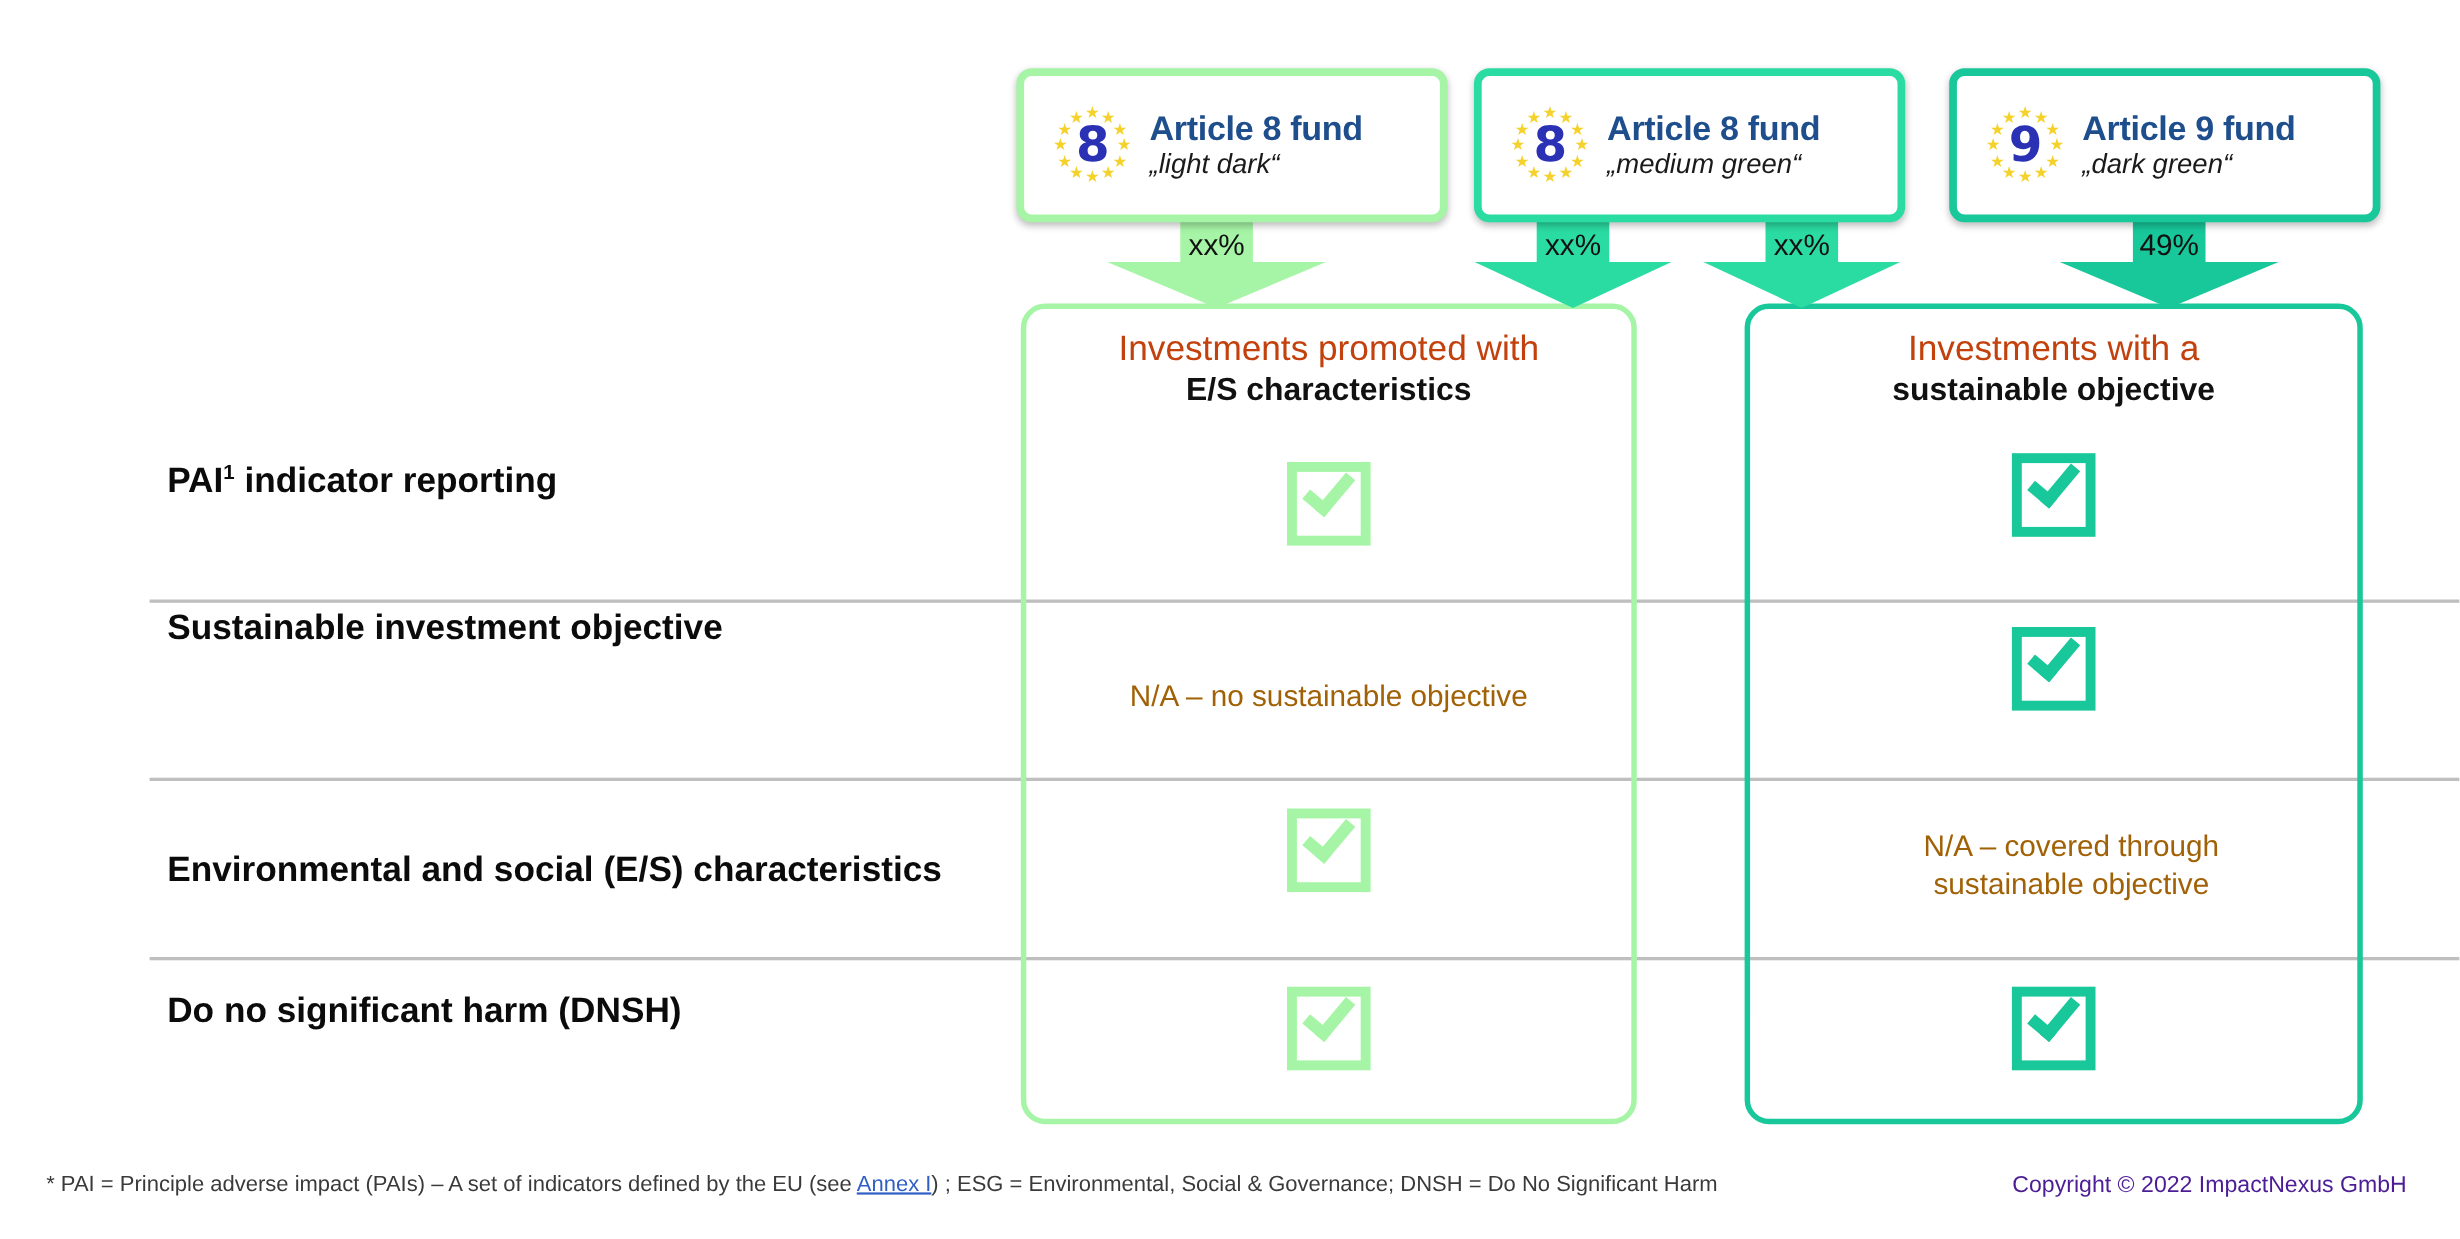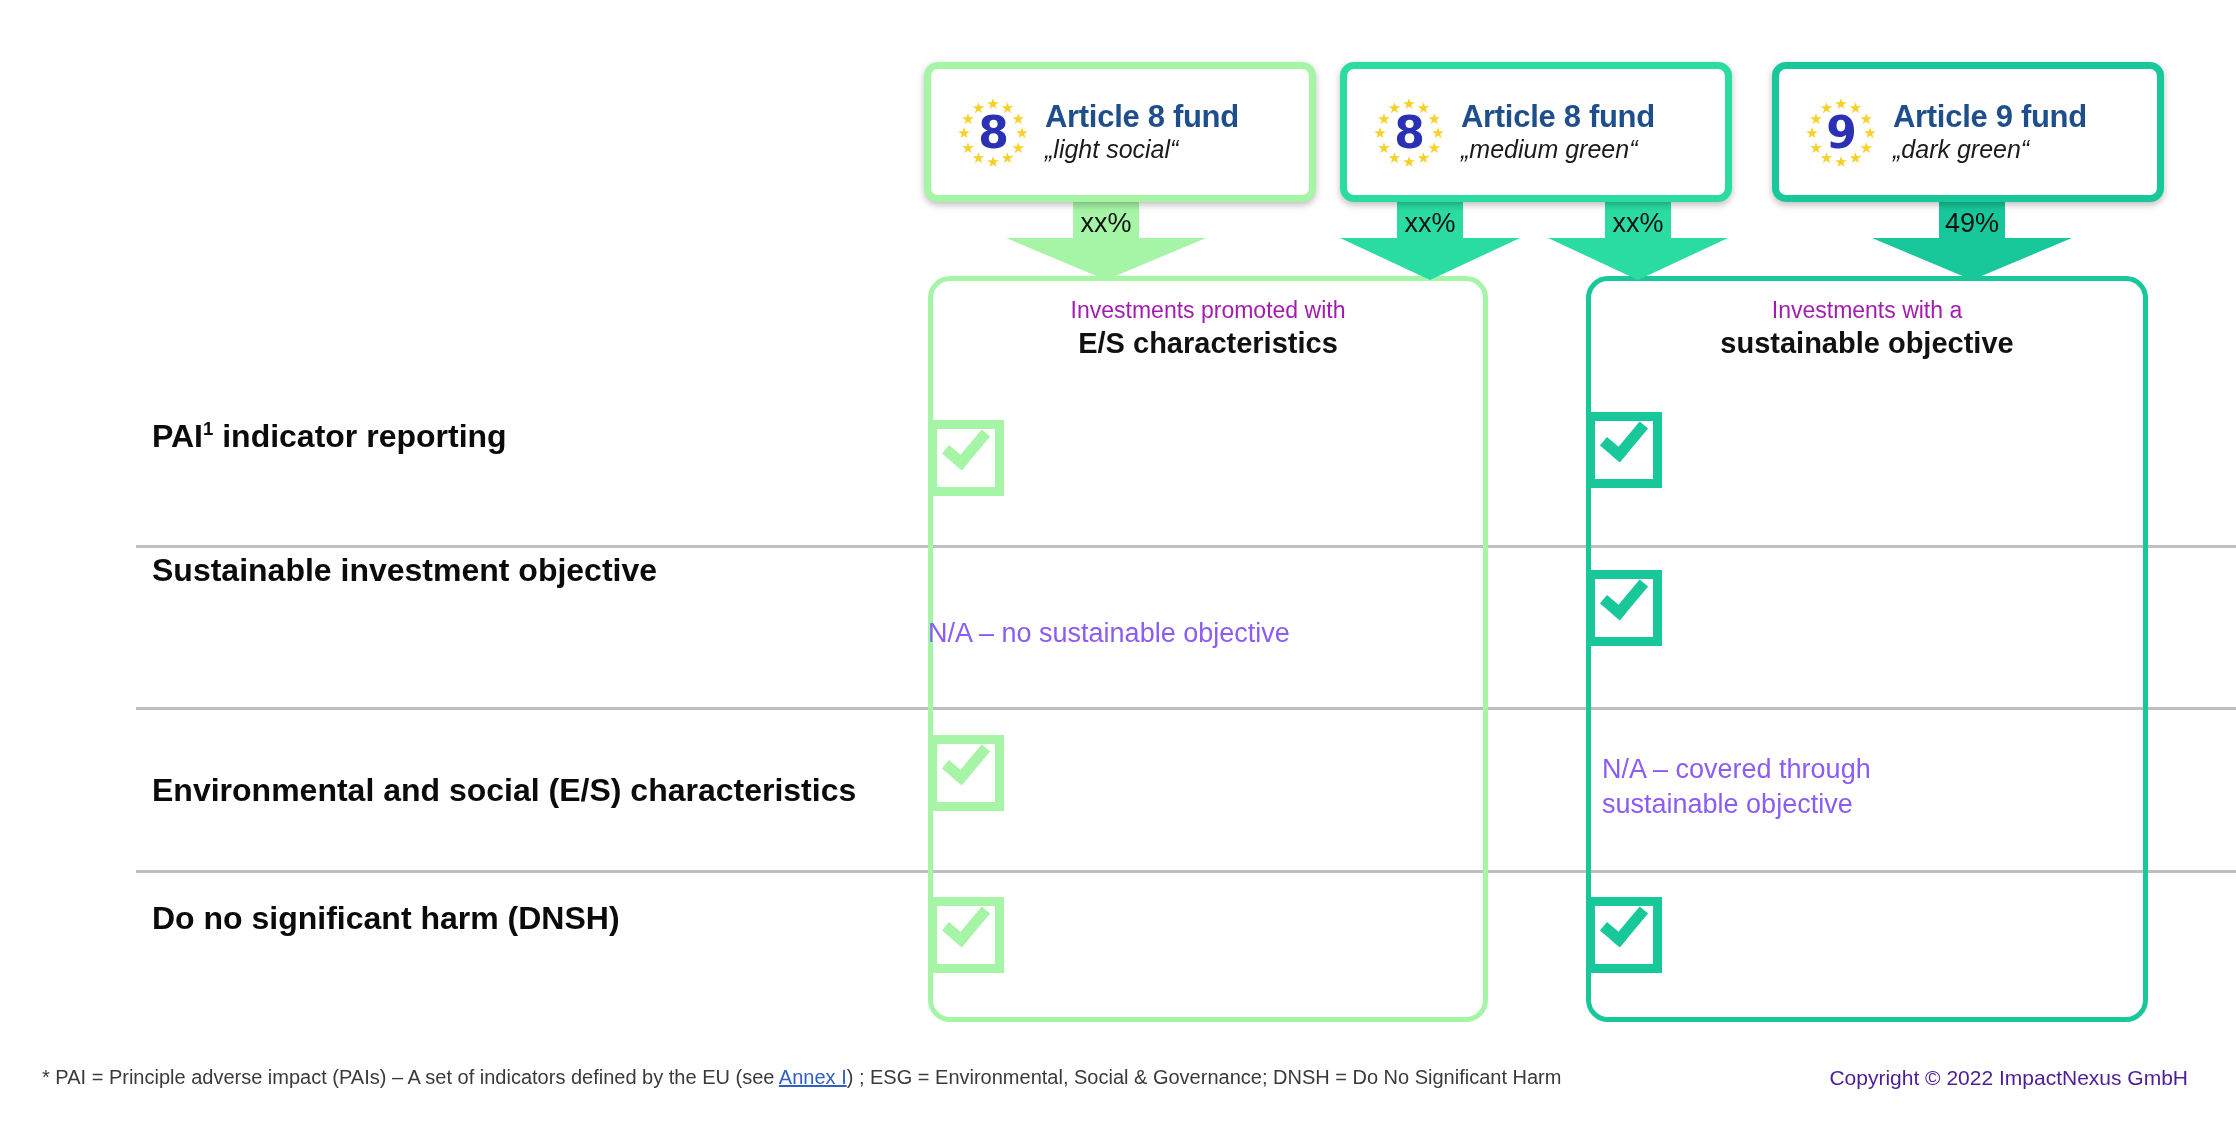--- a/index.html
+++ b/index.html
@@ -129,21 +129,21 @@
 
   .col-head {
     position: absolute;
     top: 296px;
     text-align: center;
     z-index: 5;
     line-height: 1.28;
   }
   .col-head.left  { left: 928px;  width: 560px; }
   .col-head.right { left: 1586px; width: 562px; }
-  .col-head .l1 { font-size: 23px; color: #a21caf; display: block; }
+  .col-head .l1 { font-size: 32px; color: #c2410c; display: block; }
   .col-head .l2 { font-size: 29px; color: #111111; font-weight: bold; display: block; }
 
   
   .row-divider {
     position: absolute;
     left: 136px;
     right: 0px;
     height: 3px;
     background: #BFBFBF;
     z-index: 1;
@@ -156,23 +156,24 @@
     font-size: 32px;
     font-weight: bold;
     color: #0b0b0b;
     line-height: 1.3;
     z-index: 5;
   }
   .row-label sup { font-size: 0.58em; vertical-align: super; }
 
   .cell {
     position: absolute;
+    text-align: center;
     z-index: 5;
     font-size: 27px;
-    color: #8b5cf6;
+    color: #a16207;
     line-height: 1.3;
   }
   .cell.left  { left: 928px;  width: 560px; }
   .cell.right { left: 1586px; width: 562px; }
 
   
   .checkbox {
     display: inline-block;
     width: 76px;
     height: 76px;
@@ -237,21 +238,21 @@
         <span class="star" style="left: 54.5px; top: 65.1147px;">★</span>
         <span class="star" style="left: 40px; top: 69px;">★</span>
         <span class="star" style="left: 25.5px; top: 65.1147px;">★</span>
         <span class="star" style="left: 14.8853px; top: 54.5px;">★</span>
         <span class="star" style="left: 11px; top: 40px;">★</span>
         <span class="star" style="left: 14.8853px; top: 25.5px;">★</span>
         <span class="star" style="left: 25.5px; top: 14.8853px;">★</span>
       </div>
     <div class="fund-text">
       <span class="fund-title">Article 8 fund</span>
-      <span class="fund-sub">„light social“</span>
+      <span class="fund-sub">„light dark“</span>
     </div>
   </div>
 
   <div class="fund-card medium">
     <div class="eu-badge">
       <span class="num">8</span>
     <span class="star" style="left: 40px; top: 11px;">★</span>
         <span class="star" style="left: 54.5px; top: 14.8853px;">★</span>
         <span class="star" style="left: 65.1147px; top: 25.5px;">★</span>
         <span class="star" style="left: 69px; top: 40px;">★</span>

